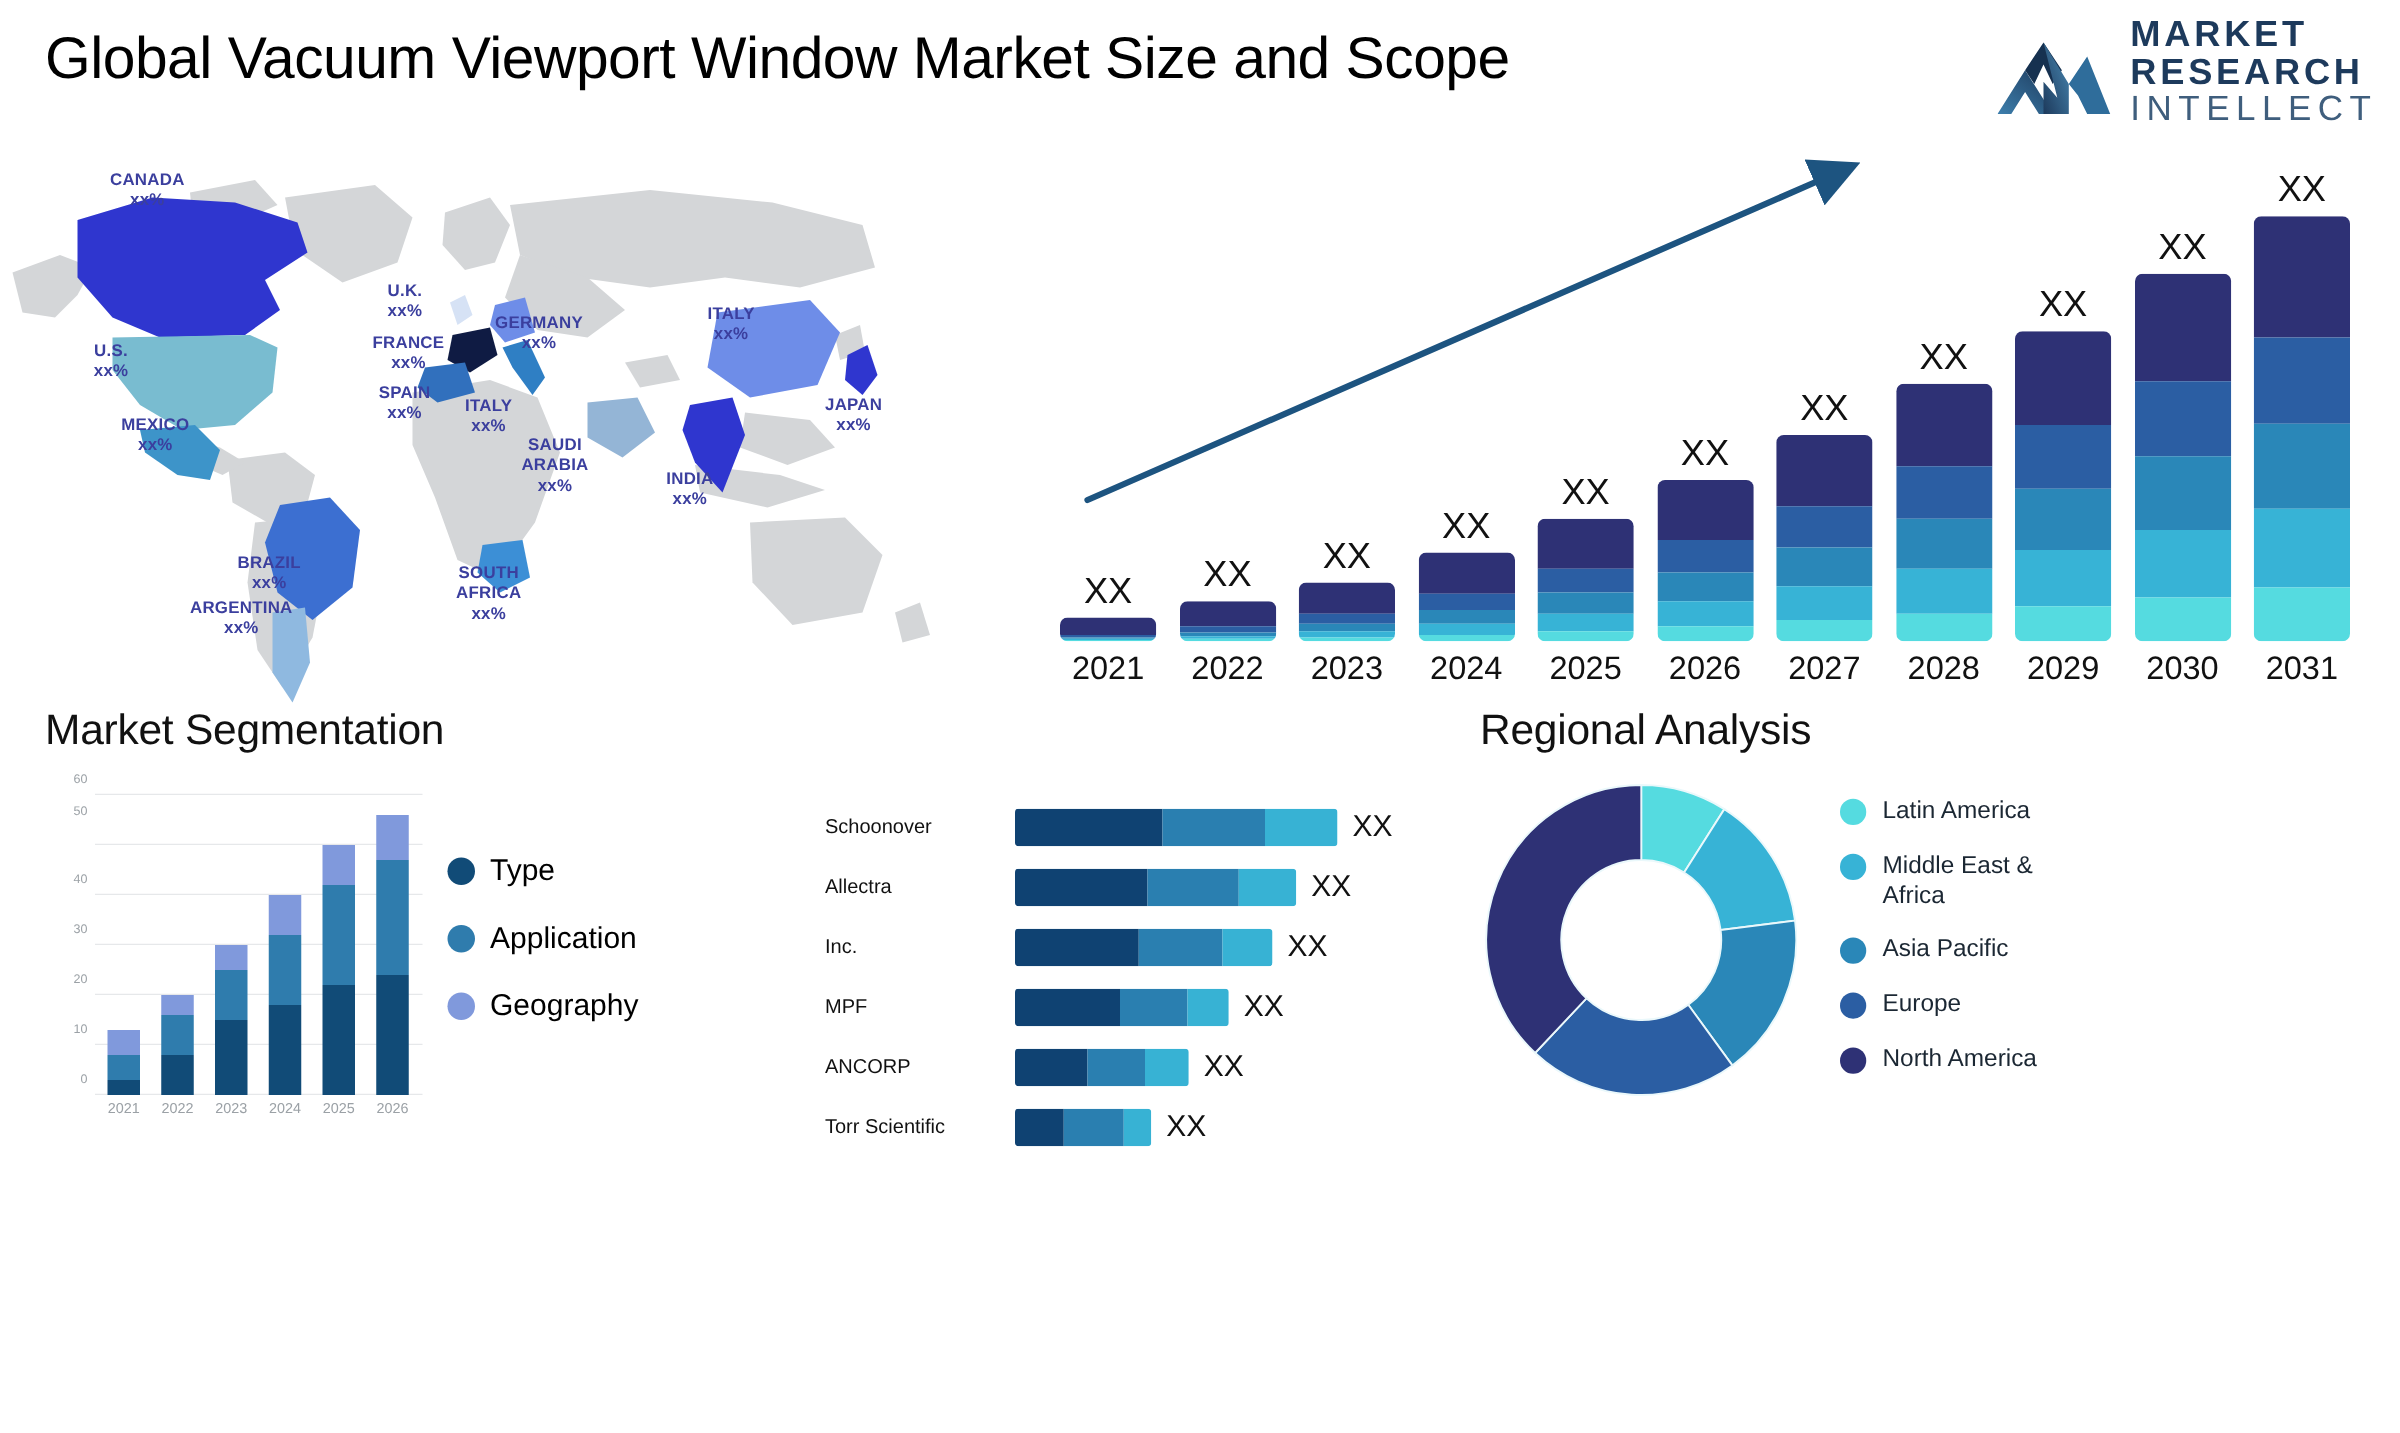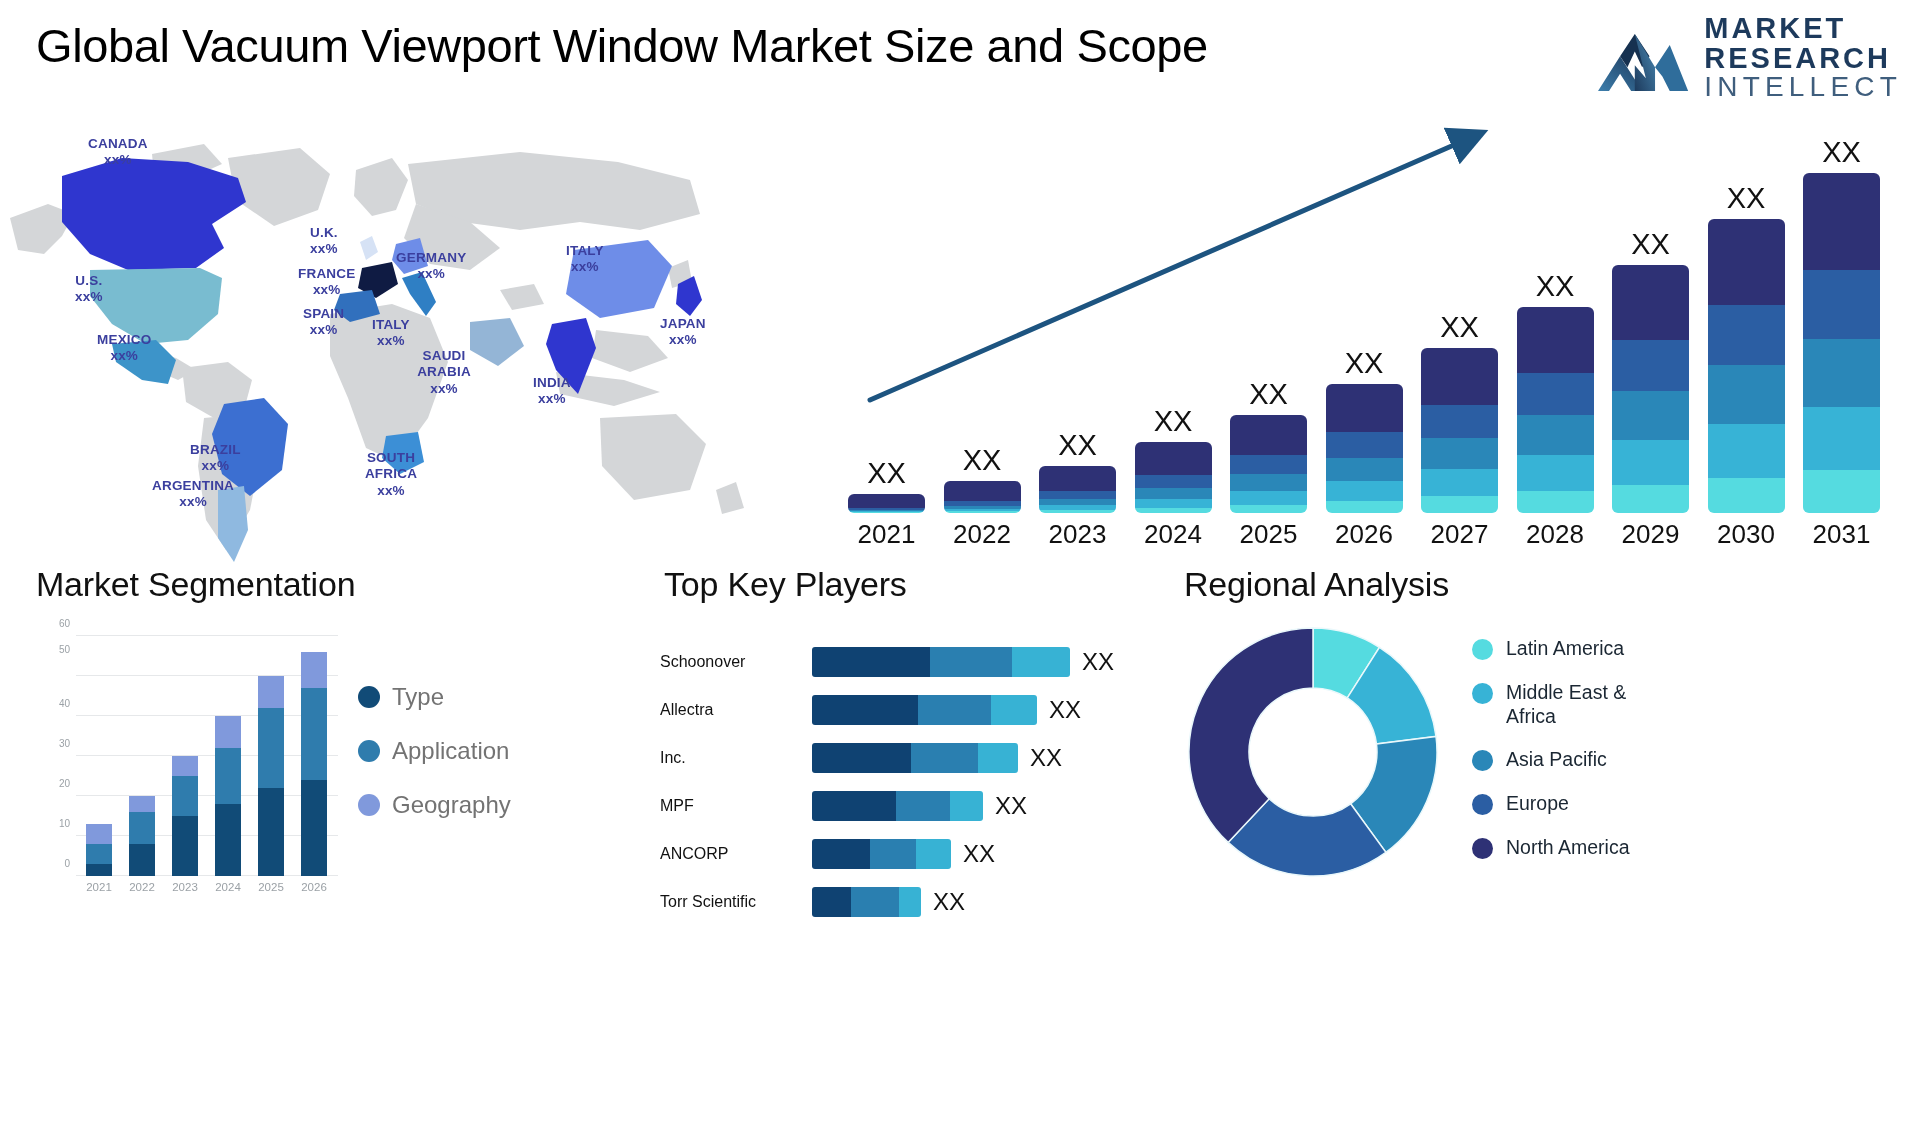--- a/index.html
+++ b/index.html
@@ -76,21 +76,21 @@
   .seg-bar-group { position:absolute; bottom:24px; width:26px; }
   .seg-stack { width:100%; display:flex; flex-direction:column; height:100%; }
   .seg-seg { width:100%; }
   .seg-xlabel {
     position:absolute; top:100%; width:46px; left:-10px; text-align:center;
     margin-top:5px; font-size:11.5px; color:#9ba1a6;
   }
   #seg-legend { position:absolute; left:330px; top:118px; }
   .seg-leg-row { display:flex; align-items:center; gap:12px; margin-bottom:26px; }
   .seg-dot { width:22px; height:22px; border-radius:50%; flex:none; }
-  .seg-leg-label { font-size:24px; color:#737373; }
+  .seg-leg-label { font-size:24px; color:#000000; }
 
   
   #players-panel { position:absolute; left:620px; top:565px; width:520px; height:360px; }
   #players-list { position:absolute; left:0; top:73px; width:520px; }
   .player-row { position:relative; height:48px; display:flex; align-items:center; }
   .player-name {
     width:192px; text-align:left; font-size:16px; color:#111;
     padding-left:40px; white-space:nowrap;
   }
   .player-bar { height:30px; display:flex; border-radius:3px; overflow:hidden; }
@@ -464,21 +464,20 @@
           <span class="seg-leg-label">Application</span>
         </div>
         <div class="seg-leg-row">
           <span class="seg-dot" style="background: rgb(128, 153, 220);"></span>
           <span class="seg-leg-label">Geography</span>
         </div>
       </div>
   </div>
 
   <div id="players-panel">
-    <div class="sec-title" style="left:44px; top:0;">Top Key Players</div>
     <div id="players-list">
         <div class="player-row">
           <div class="player-name">Schoonover</div>
           <div class="player-bar">
             <div class="pseg" style="background: rgb(15, 66, 114); width: 118px;"></div>
             <div class="pseg" style="background: rgb(42, 127, 176); width: 82px;"></div>
             <div class="pseg" style="background: rgb(55, 178, 212); width: 58px;"></div>
           </div>
           <div class="player-val">XX</div>
         </div>

